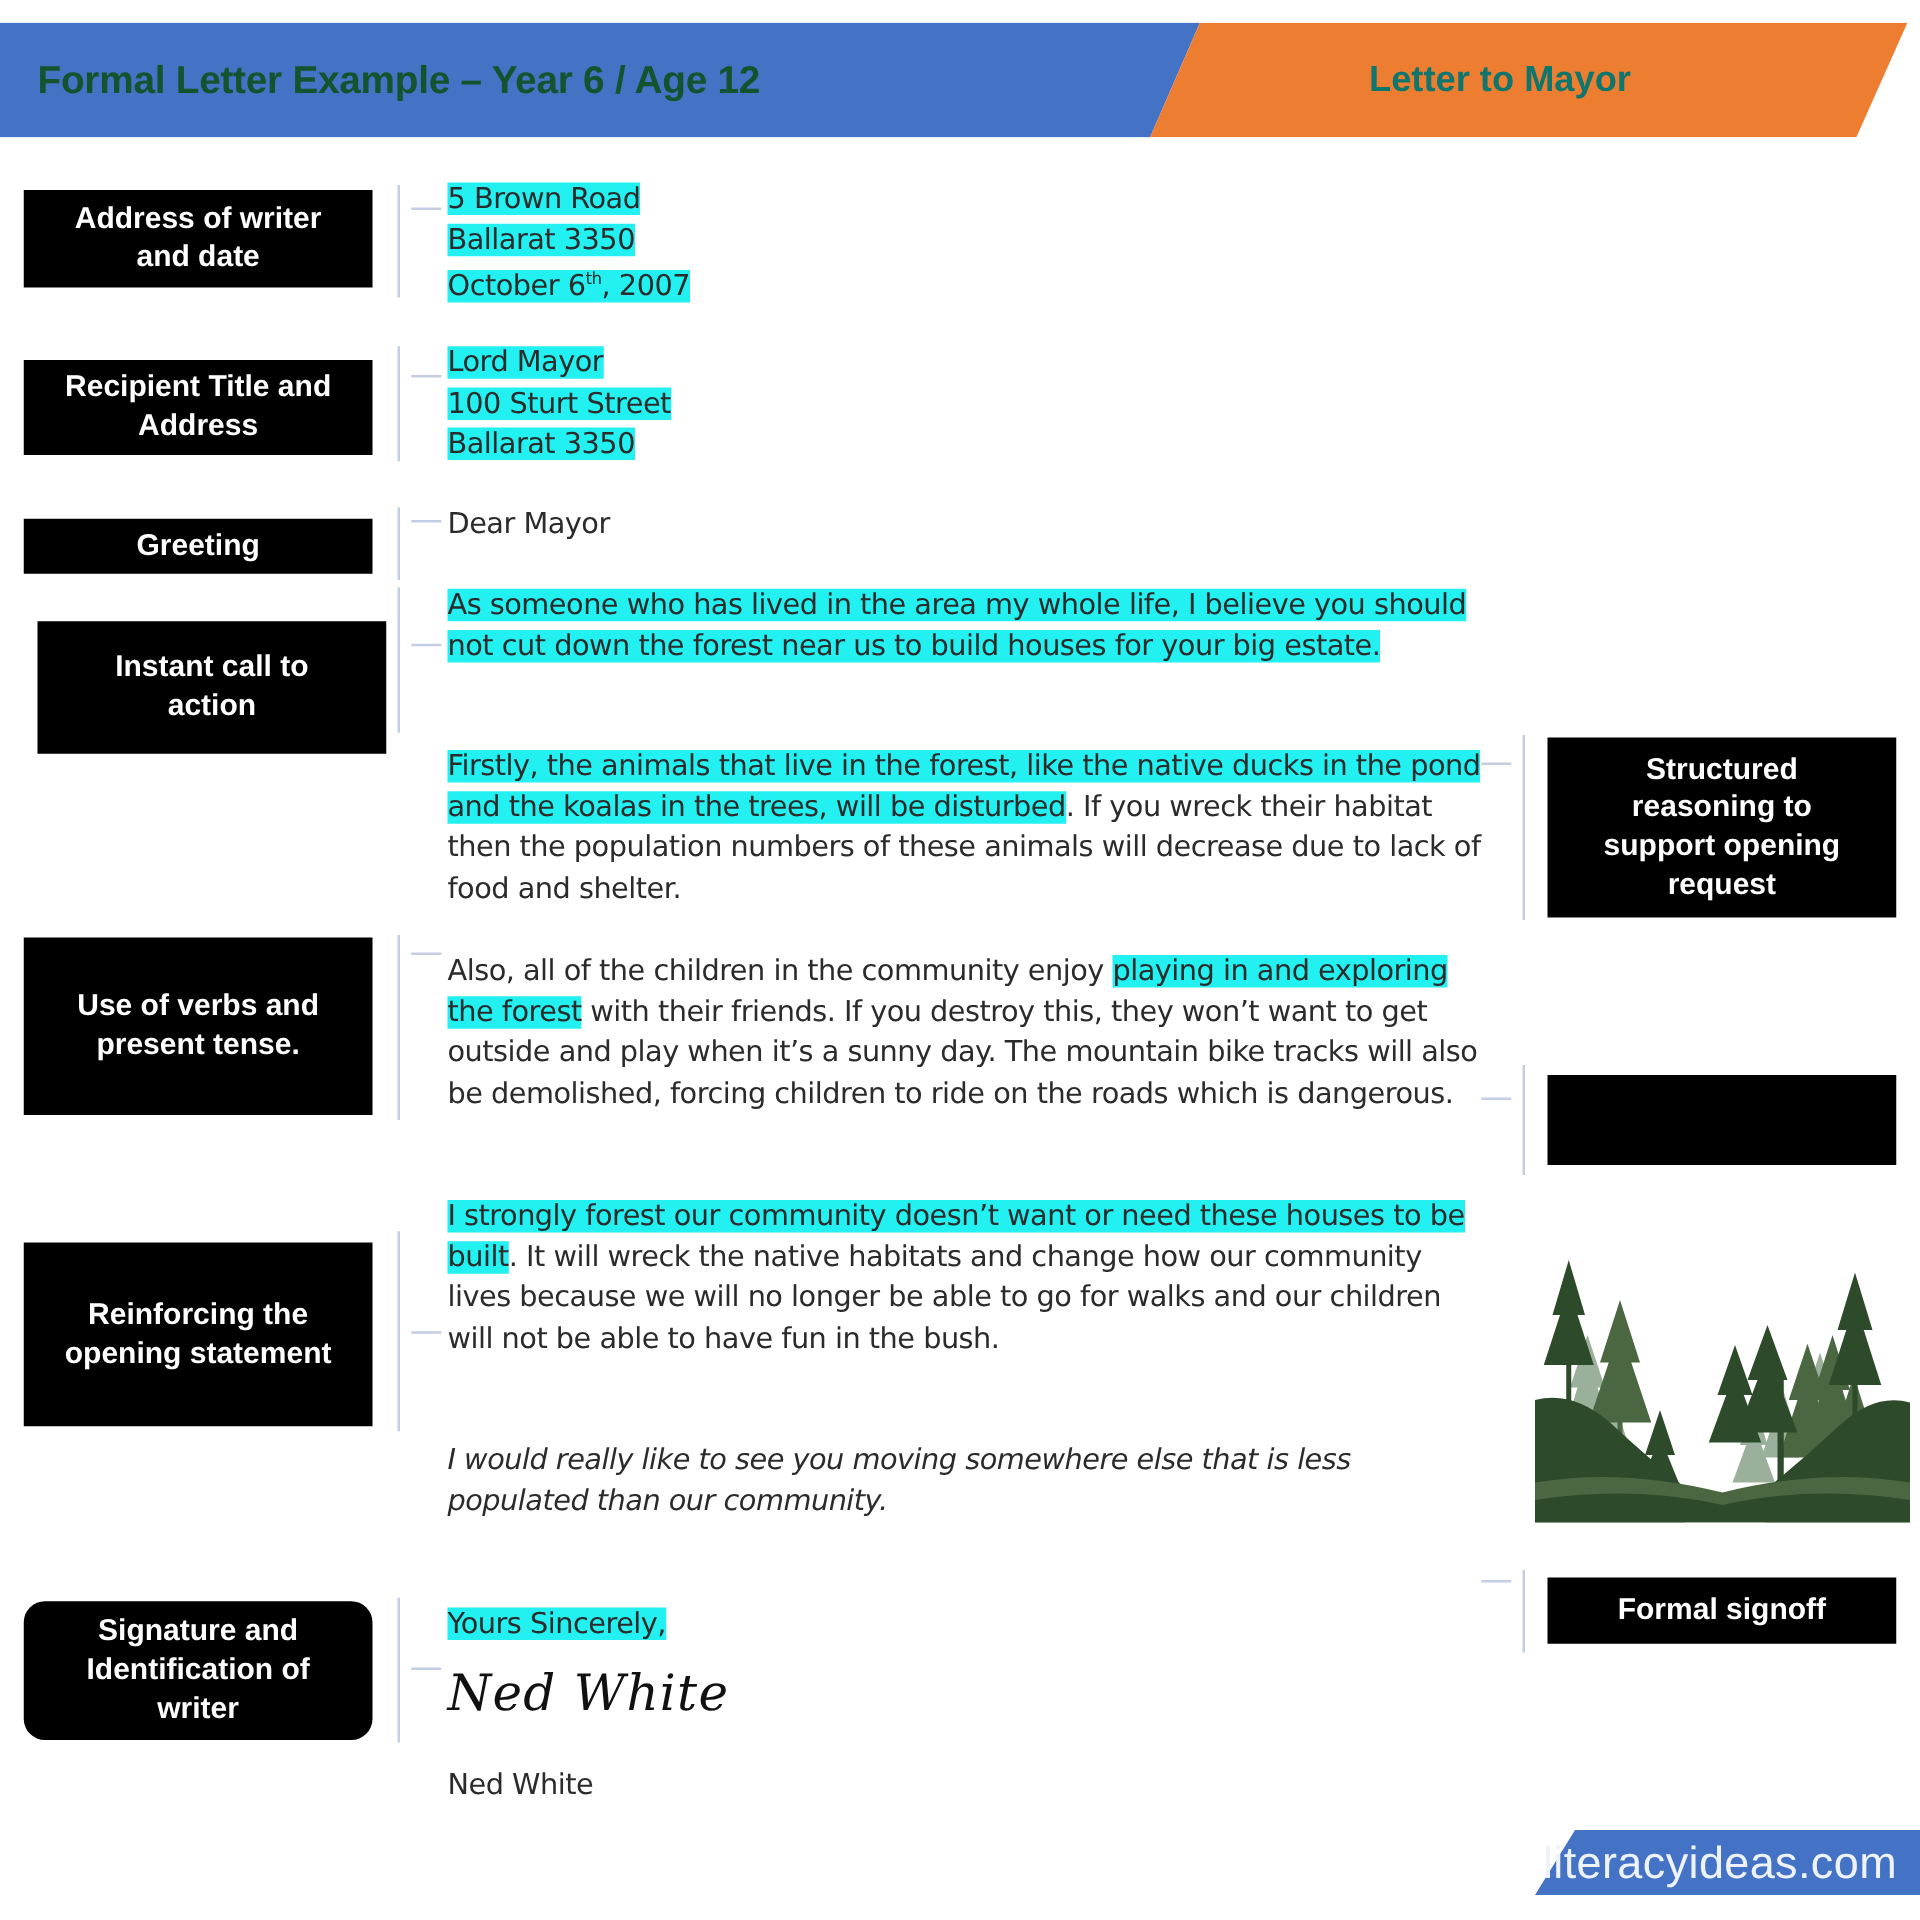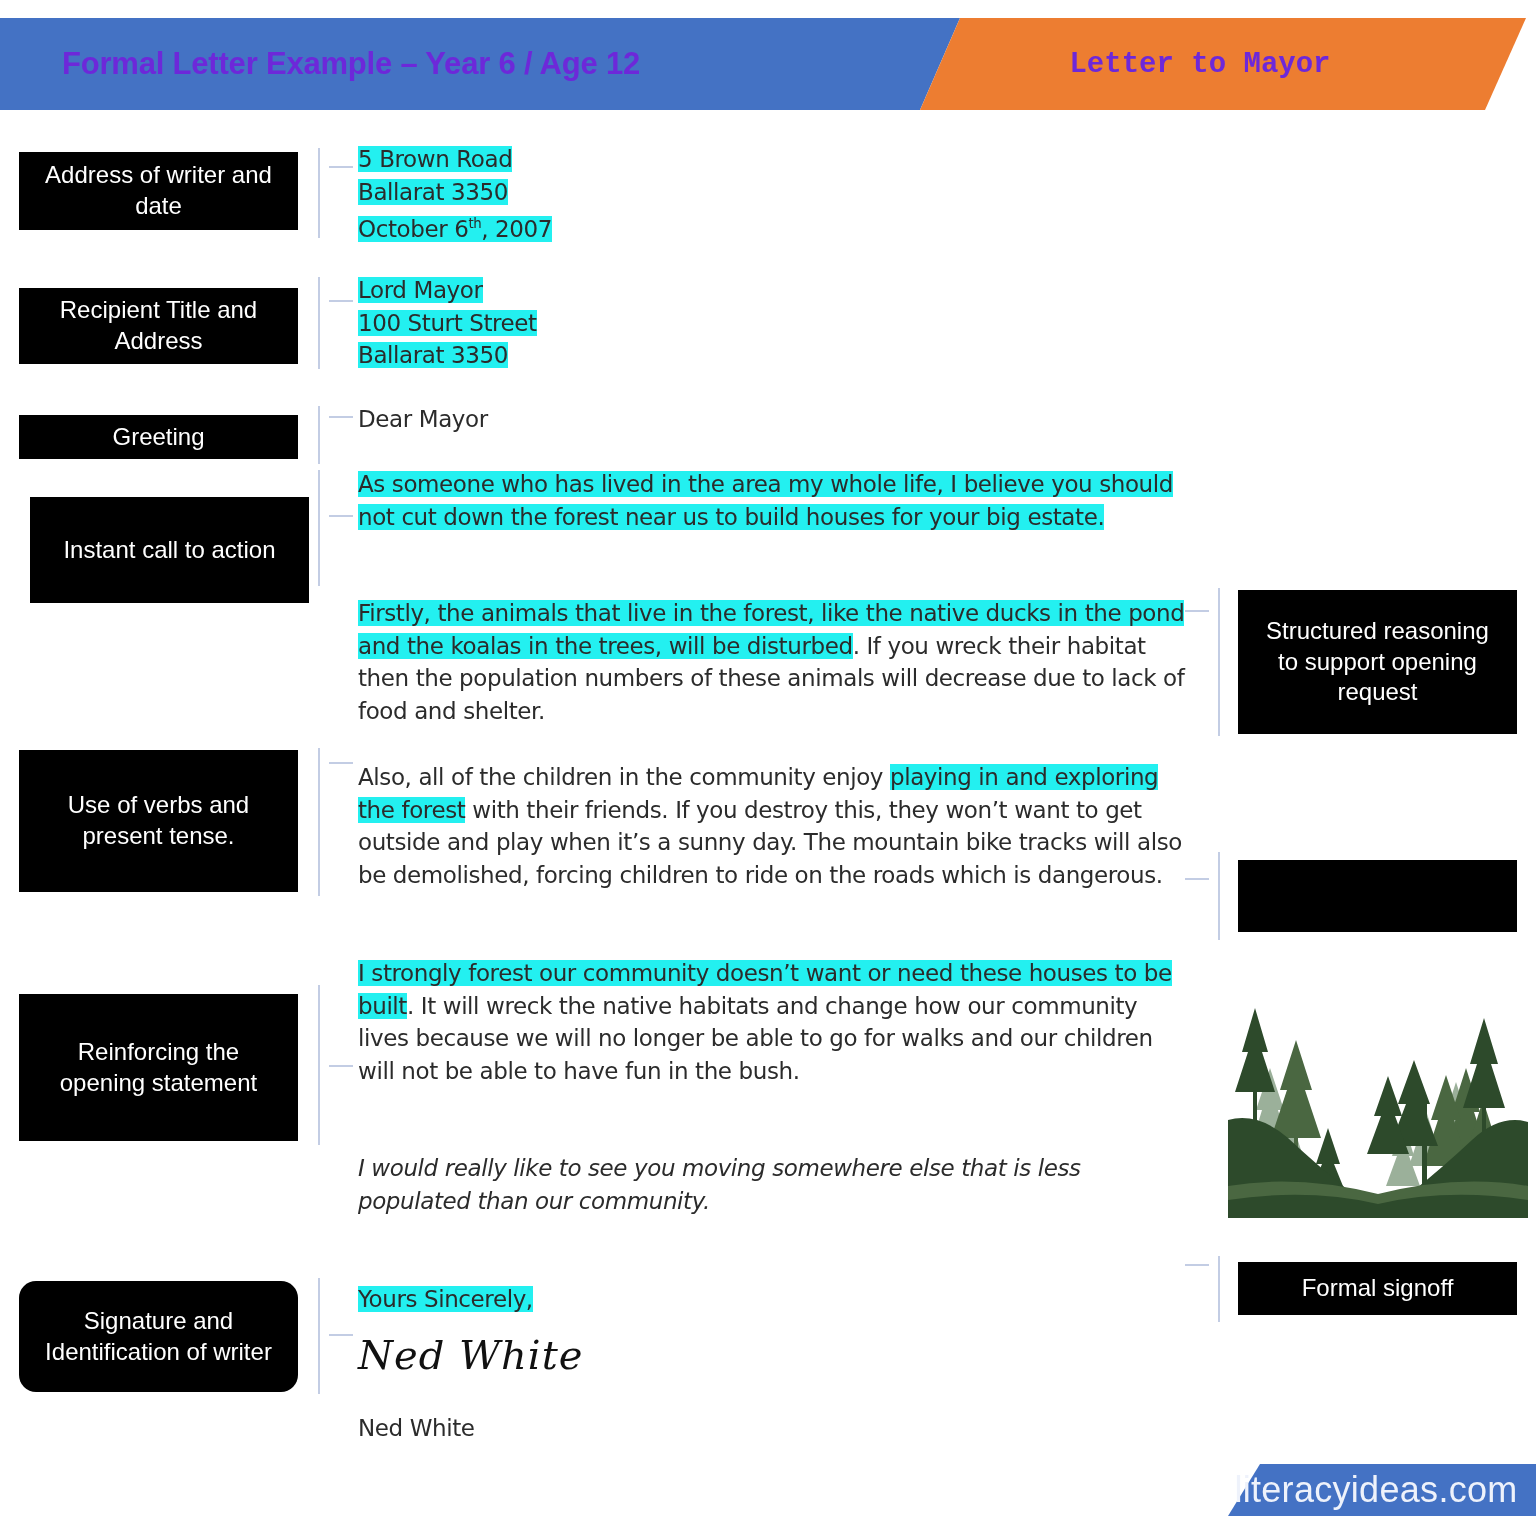--- a/index.html
+++ b/index.html
@@ -19,39 +19,37 @@
     clip-path:polygon(0 0, 960px 0, 920px 92px, 0 92px);
   }
   .banner-orange{
     position:absolute;left:920px;top:0;width:616px;height:92px;
     background:#ed7d31;
     clip-path:polygon(40px 0, 606px 0, 565px 92px, 0 92px);
   }
   #header-title{
     position:absolute;left:30px;top:0;height:92px;
     display:flex;align-items:center;
-    color:#6d28d9;font-size:31px;font-weight:bold;letter-spacing:-0.2px;
+    color:#14532d;font-size:31px;font-weight:bold;letter-spacing:-0.2px;
     white-space:nowrap;
-    margin-left:32px;
   }
   #header-subtitle{
     position:absolute;left:1000px;top:0;width:400px;height:92px;
     display:flex;align-items:center;justify-content:center;
-    color:#6d28d9;font-size:29px;font-weight:bold;
+    color:#0f766e;font-size:29px;font-weight:bold;
     white-space:nowrap;
-    font-family:Liberation Mono, monospace;
   }
 
   
   .label-box{
     position:absolute;
     background:#000000;color:#ffffff;
     display:flex;align-items:center;justify-content:center;
     text-align:center;
-    font-size:24px;font-weight:normal;line-height:1.28;
+    font-size:24px;font-weight:bold;line-height:1.28;
     padding:4px 24px;
     box-sizing:border-box;
   }
 
   
   .connector-l{position:absolute;}
   .connector-l .v{
     position:absolute;left:0;top:0;width:2px;height:100%;
     background:#c3cde4;
   }

